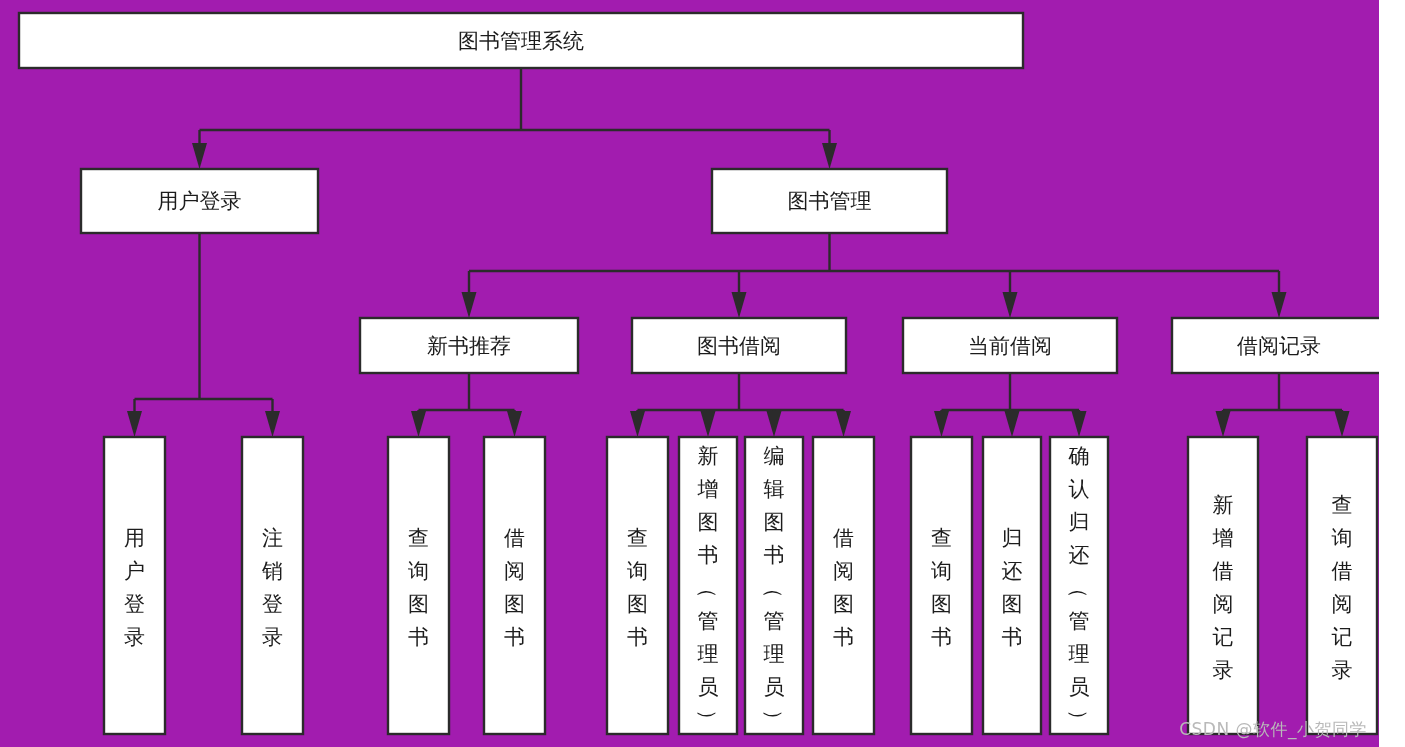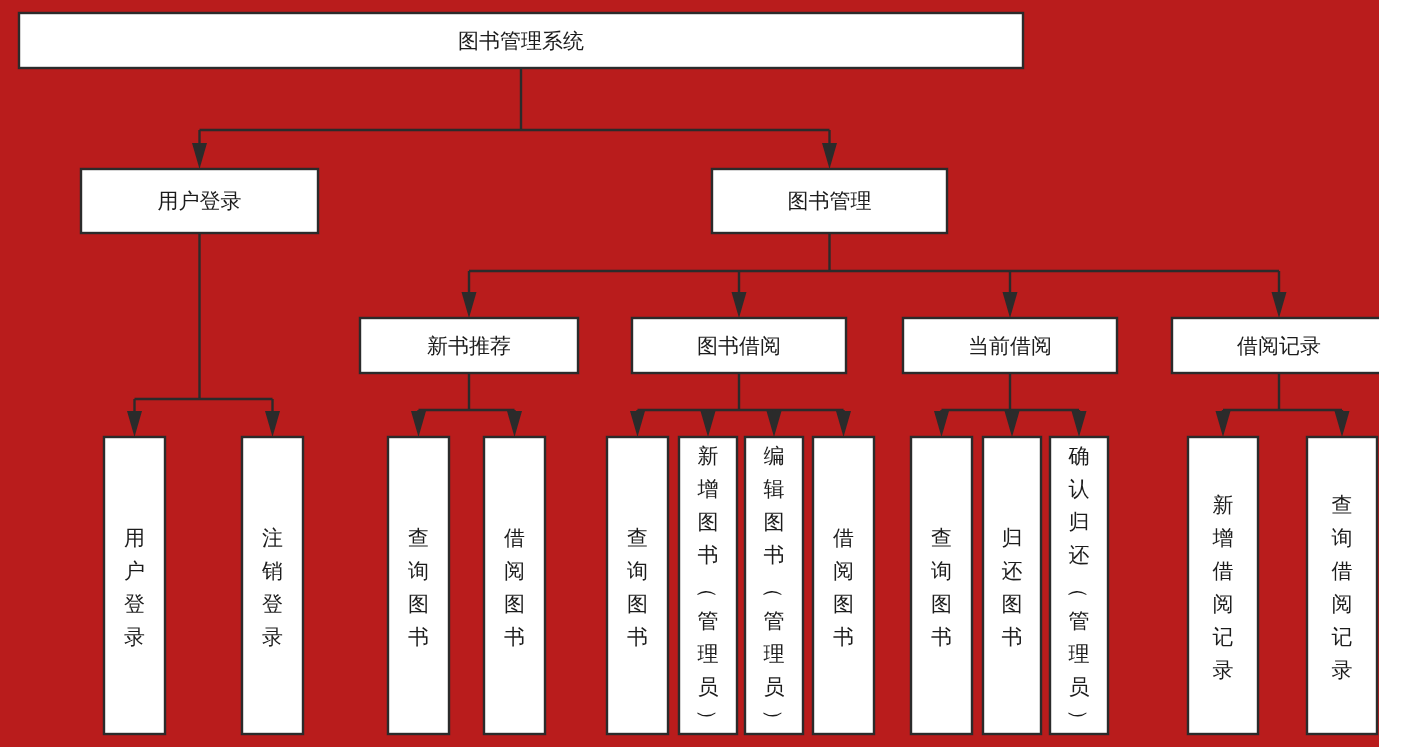--- a/index.html
+++ b/index.html
@@ -7,21 +7,21 @@
     padding: 0;
     background: #ffffff;
   }
   body {
     font-family: "DejaVu Sans", "Liberation Sans", sans-serif;
   }
   #stage {
     position: relative;
     width: 1379px;
     height: 747px;
-    background: #b91c1c;
+    background: #a21caf;
     overflow: hidden;
   }
   #diagram-svg {
     position: absolute;
     left: 0;
     top: 0;
     width: 1405px;
     height: 747px;
     display: block;
   }
@@ -258,13 +258,14 @@
           <rect class="node-box" x="1307" y="437" width="70" height="297"></rect>
           <text class="vnode-label" x="1342" y="512.24">查</text>
           <text class="vnode-label" x="1342" y="545.24">询</text>
           <text class="vnode-label" x="1342" y="578.24">借</text>
           <text class="vnode-label" x="1342" y="611.24">阅</text>
           <text class="vnode-label" x="1342" y="644.24">记</text>
           <text class="vnode-label" x="1342" y="677.24">录</text>
         </g>
       </g>
   </svg>
+  <div class="watermark">CSDN @软件_小贺同学</div>
 </div>
 
 </body></html>

